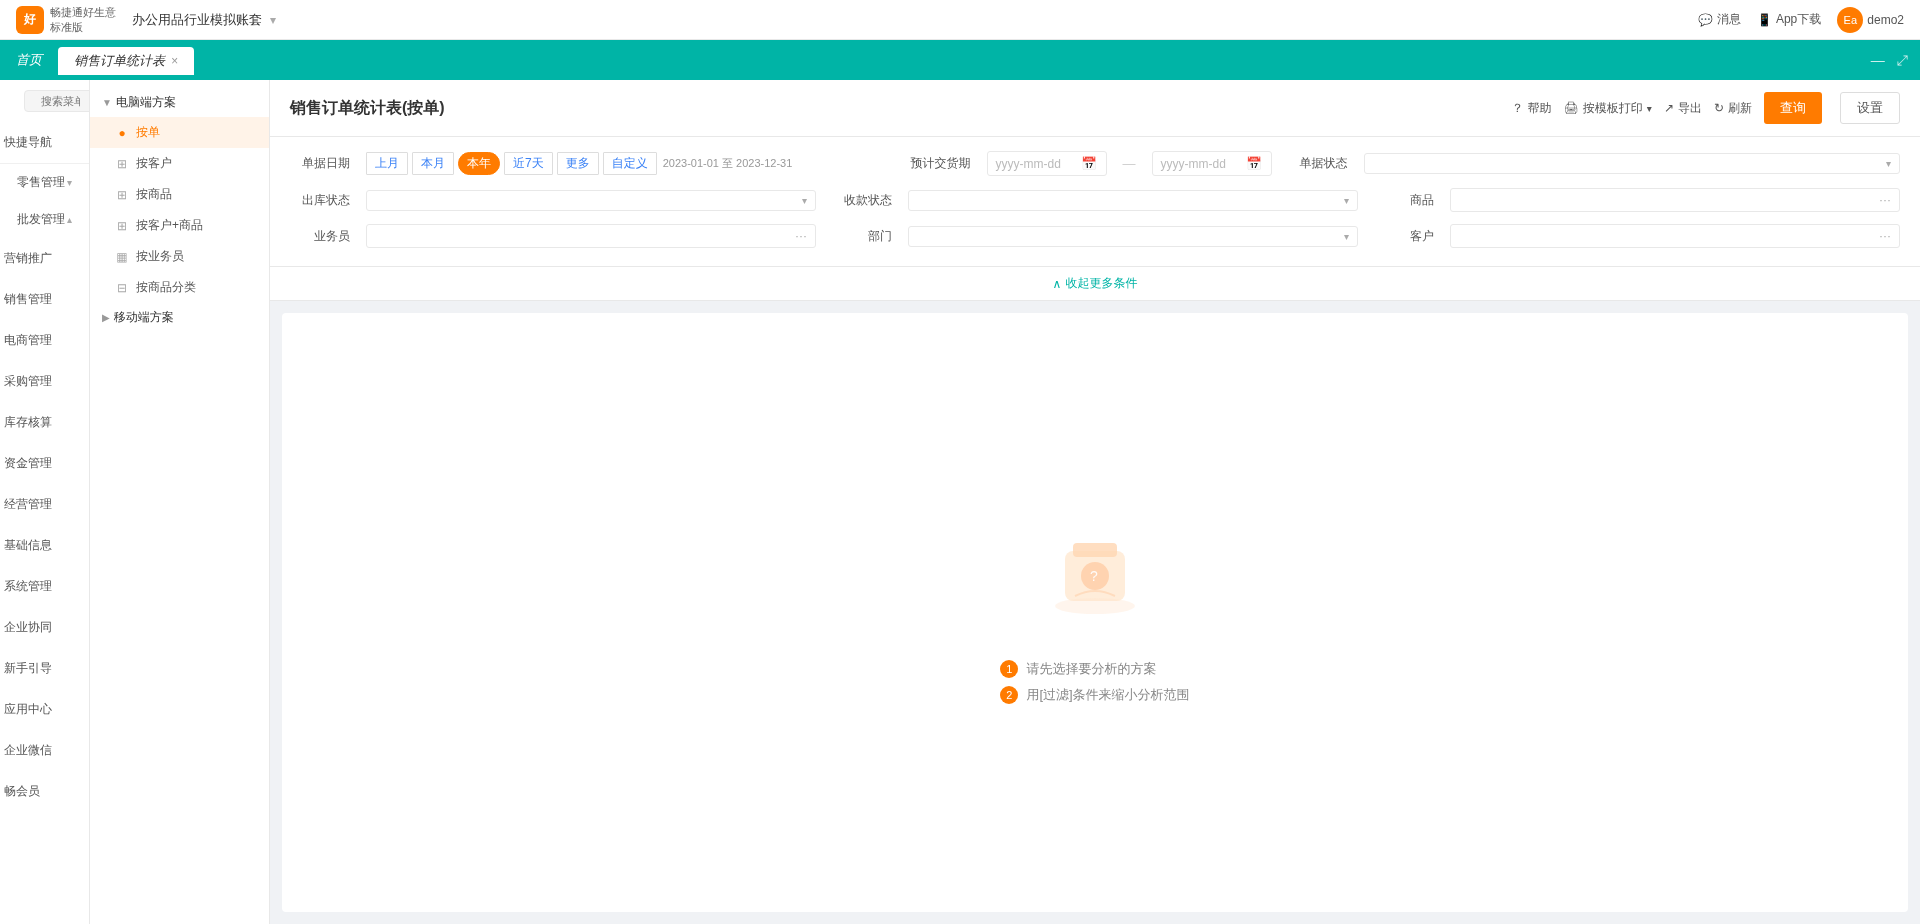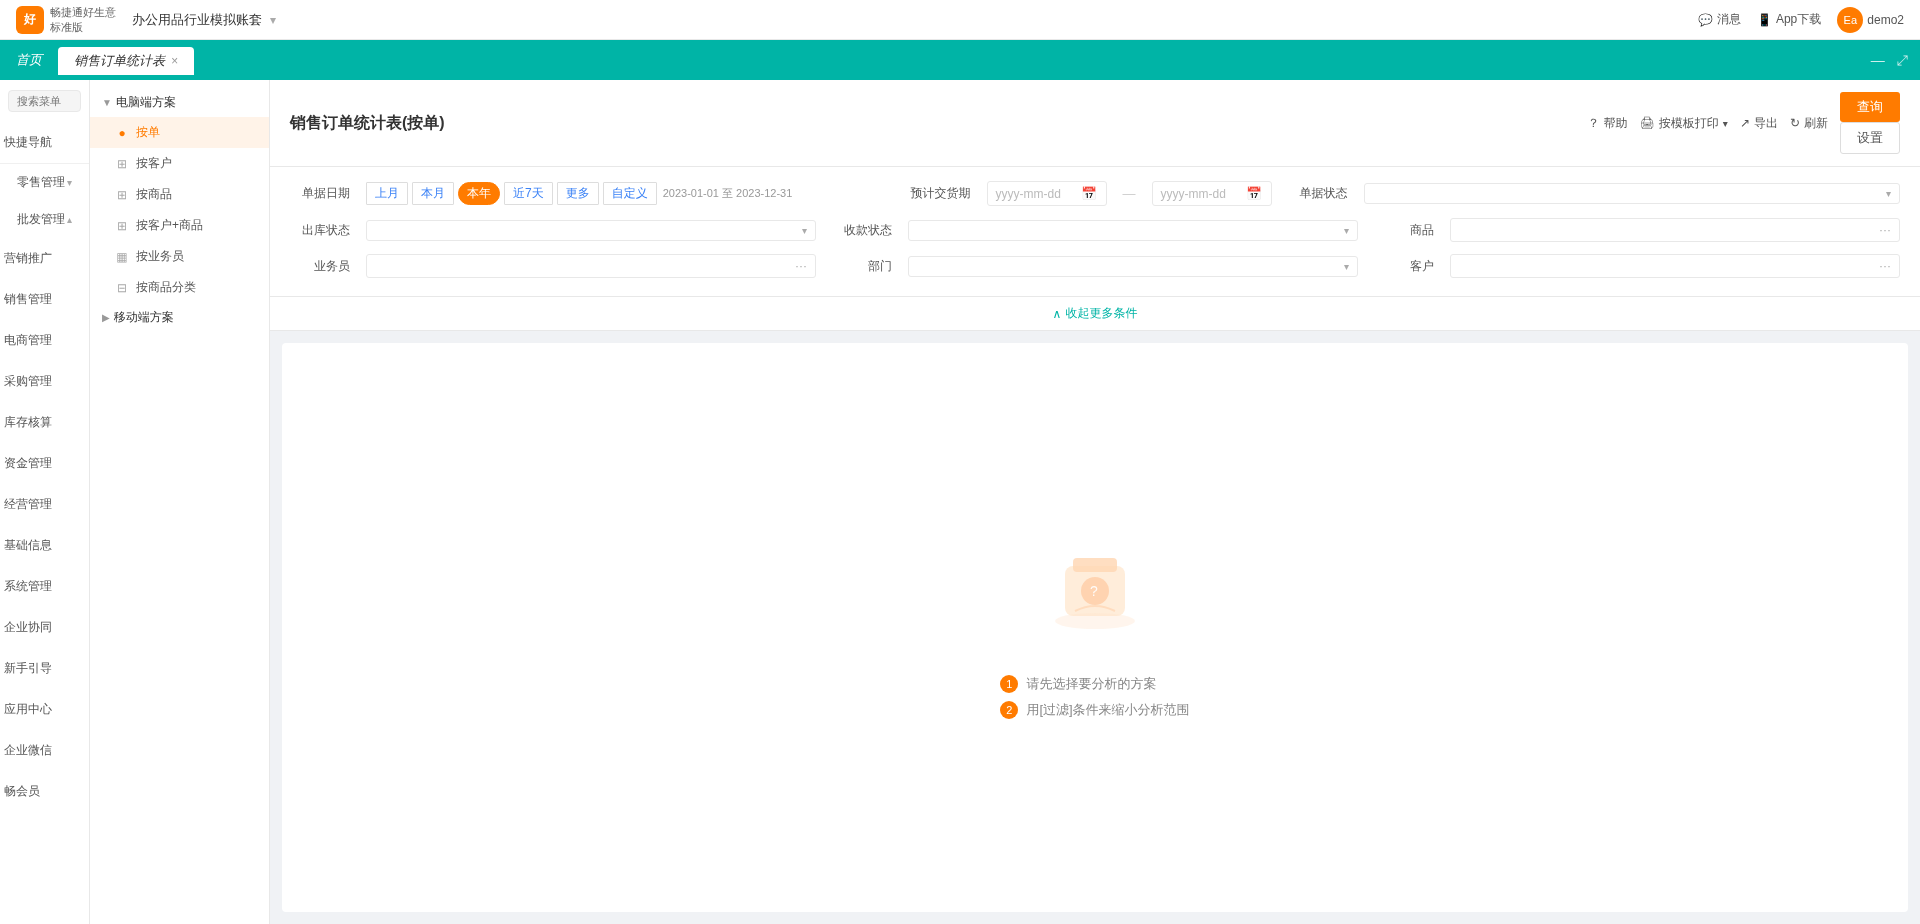--- a/index.html
+++ b/index.html
@@ -25,21 +25,21 @@
     .nav-tab-actions { display: flex; align-items: center; padding: 0 12px; gap: 12px; color: white; font-size: 16px; cursor: pointer; }
 
     
     .main-layout { display: flex; flex: 1; overflow: hidden; }
 
     
     .sidebar { width: 90px; background: #fff; border-right: 1px solid #e8e8e8; display: flex; flex-direction: column; overflow-y: auto; flex-shrink: 0; }
     .sidebar-item { padding: 12px 4px; text-align: center; cursor: pointer; font-size: 12px; color: #555; display: flex; flex-direction: column; align-items: flex-start; gap: 3px; }
     .sidebar-divider { border-top: 1px solid #f0f0f0; }
     .search-item { padding: 10px 8px; }
-    .search-input-box { width: 100%; background: #f5f5f5; border: 1px solid #e8e8e8; border-radius: 4px; padding: 4px 8px; font-size: 11px; color: #999; }
+    .search-input-box { width: 100%; background: #f5f5f5; border: 1px solid #e8e8e8; border-radius: 4px; padding: 4px 16px; font-size: 11px; color: #999; margin-left: 16px; }
 
     
     .left-panel { width: 180px; background: #fff; border-right: 1px solid #e8e8e8; display: flex; flex-direction: column; flex-shrink: 0; overflow-y: auto; padding: 8px 0; }
     .panel-header { display: flex; align-items: center; justify-content: space-between; padding: 6px 12px; font-size: 12px; color: #666; }
     .panel-header-label { font-size: 12px; color: #555; font-weight: 500; }
     .panel-header-icons { display: flex; gap: 6px; align-items: center; }
     .panel-icon-btn { width: 20px; height: 20px; border: 1px solid #ddd; border-radius: 3px; display: flex; align-items: center; justify-content: center; cursor: pointer; font-size: 11px; color: #666; background: #fff; }
     .panel-icon-btn.collapse-btn { font-size: 14px; color: #999; border: none; background: none; }
     .plan-section { padding: 0; }
     .plan-section-header { display: flex; align-items: center; padding: 6px 12px; cursor: pointer; font-size: 12px; color: #333; gap: 4px; }
@@ -68,21 +68,21 @@
     .date-range { display: flex; align-items: center; gap: 4px; color: #999; font-size: 11px; }
     .date-input { border: 1px solid #e8e8e8; border-radius: 3px; padding: 4px 8px; font-size: 12px; color: #999; width: 120px; cursor: pointer; display: flex; align-items: center; justify-content: space-between; background: #fff; }
     .date-input-icon { color: #ff7b00; font-size: 13px; }
     .filter-select { border: 1px solid #e8e8e8; border-radius: 3px; padding: 4px 8px; font-size: 12px; color: #999; min-width: 200px; cursor: pointer; display: flex; align-items: center; justify-content: space-between; background: #fff; flex: 1; }
     .filter-select-icon { color: #aaa; font-size: 10px; }
     .filter-more-icon { color: #aaa; font-size: 12px; cursor: pointer; }
 
     .action-btn { padding: 6px 16px; border-radius: 3px; font-size: 13px; cursor: pointer; border: none; }
     .action-btn.primary { background: #ff7b00; color: #fff; }
     .action-btn.secondary { background: #fff; color: #555; border: 1px solid #ddd; }
-    .action-btn-group { display: flex; flex-direction: column; gap: 0; justify-content: space-between; }
+    .action-btn-group { display: flex; gap: 18px; justify-content: space-between; }
 
     .collapse-bar { text-align: center; padding: 8px; cursor: pointer; color: #666; font-size: 12px; background: #fff; border-bottom: 1px solid #e8e8e8; display: flex; align-items: center; justify-content: center; gap: 4px; }
     .collapse-bar-text { color: #00b4a6; }
 
     
     .empty-state { flex: 1; display: flex; flex-direction: column; align-items: center; justify-content: center; background: #fff; margin: 12px; border-radius: 4px; }
     .empty-icon { font-size: 80px; margin-bottom: 20px; opacity: 0.6; }
     .empty-hints { display: flex; flex-direction: column; gap: 8px; }
     .empty-hint { display: flex; align-items: center; gap: 8px; font-size: 13px; color: #888; }
     .hint-num { width: 18px; height: 18px; border-radius: 50%; background: #ff7b00; color: white; font-size: 11px; display: flex; align-items: center; justify-content: center; flex-shrink: 0; }

